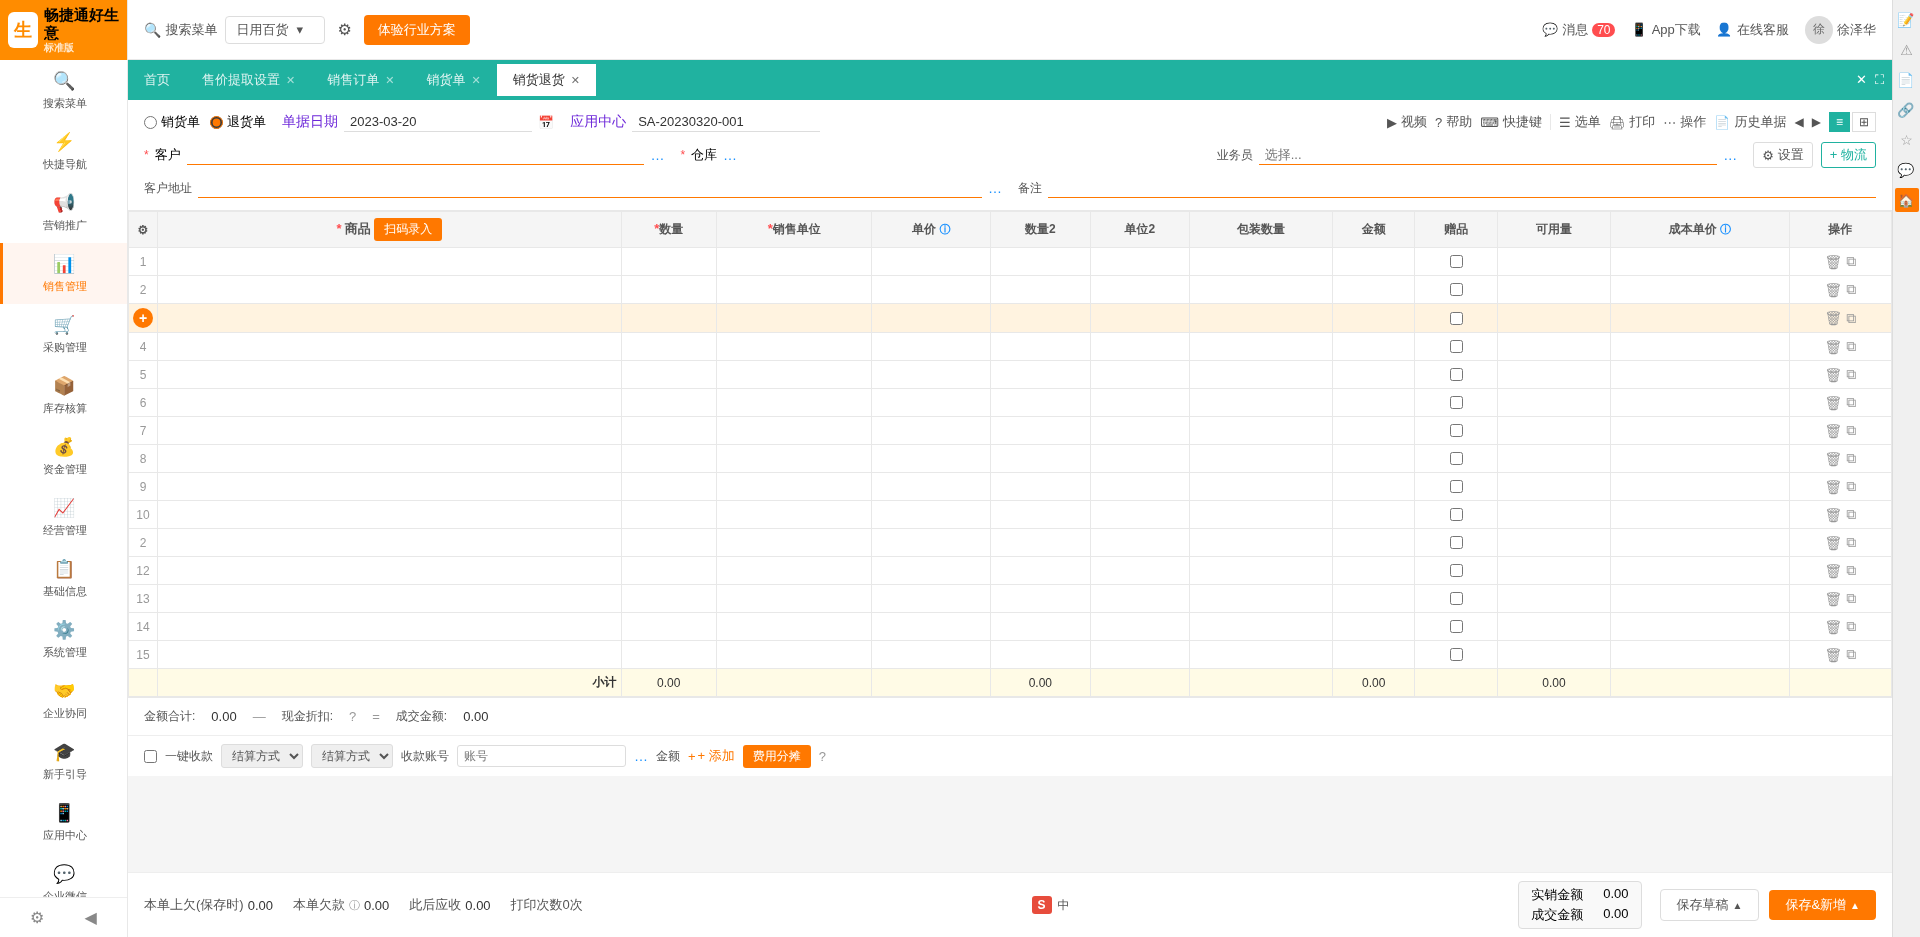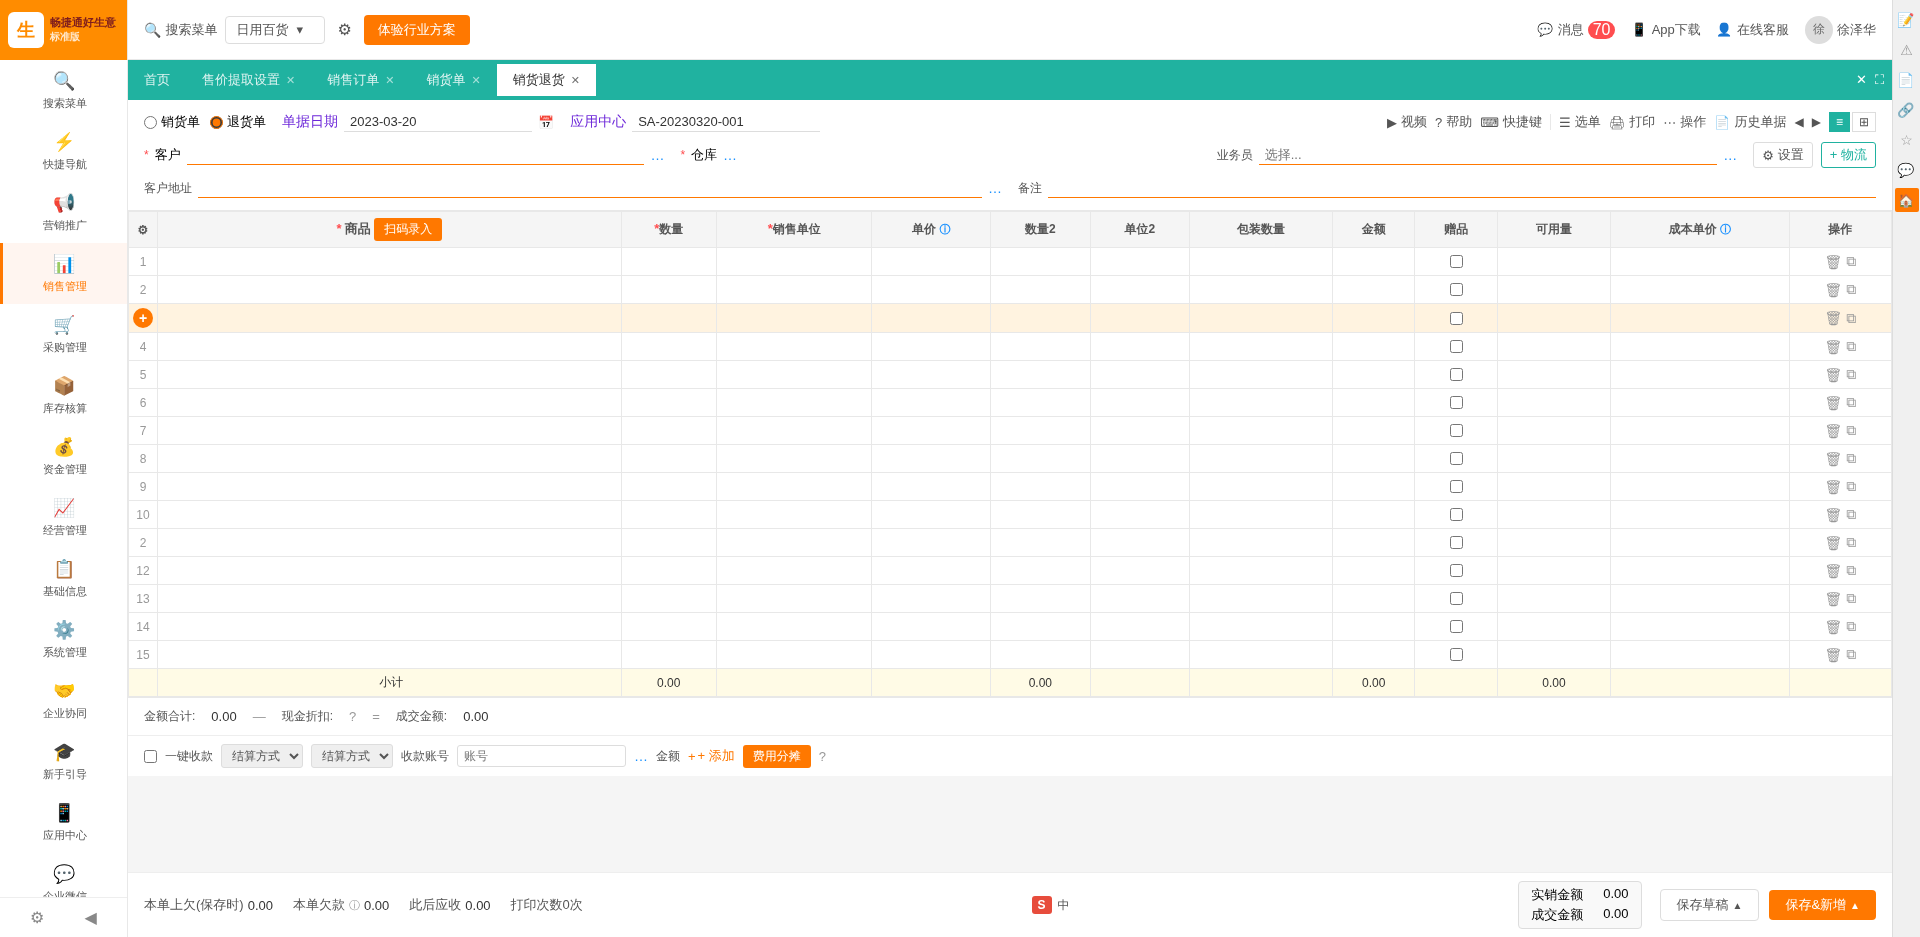--- a/index.html
+++ b/index.html
@@ -4,21 +4,21 @@
   <style>
     * { box-sizing: border-box; margin: 0; padding: 0; font-family: 'Microsoft YaHei', Arial, sans-serif; font-size: 13px; }
     body { display: flex; height: 937px; overflow: hidden; background: #f0f2f5; }
 
     
     .sidebar { width: 128px; background: #fff; display: flex; flex-direction: column; border-right: 1px solid #e8e8e8; flex-shrink: 0; }
     .sidebar-logo { background: #ff8c00; padding: 12px 8px; display: flex; align-items: center; gap: 6px; color: white; font-weight: bold; font-size: 14px; height: 60px; }
     .sidebar-logo-icon { width: 36px; height: 36px; background: white; border-radius: 6px; display: flex; align-items: center; justify-content: center; }
     .sidebar-logo-icon span { color: #ff8c00; font-size: 18px; font-weight: 900; }
     .sidebar-logo-text { display: flex; flex-direction: column; line-height: 1.2; }
-    .sidebar-logo-text .main { font-size: 11px; color: #7f1d1d; font-family: Liberation Mono, monospace; }
+    .sidebar-logo-text .main { font-size: 15px; color: #000000; }
     .sidebar-logo-text .sub { font-size: 10px; color: rgba(255,255,255,0.8); }
     .sidebar-menu { flex: 1; overflow-y: auto; }
     .sidebar-item { display: flex; flex-direction: column; align-items: center; padding: 10px 4px; cursor: pointer; color: #555; gap: 4px; border-left: 3px solid transparent; }
     .sidebar-item.active { background: #fff5f0; color: #ff7800; border-left: 3px solid #ff7800; }
     .sidebar-item .icon { font-size: 18px; }
     .sidebar-item .label { font-size: 11px; }
     .sidebar-bottom { display: flex; justify-content: space-around; padding: 10px; border-top: 1px solid #eee; }
     .sidebar-bottom-btn { cursor: pointer; color: #888; font-size: 16px; }
 
     
@@ -27,21 +27,21 @@
     
     .topbar { height: 60px; background: #fff; display: flex; align-items: center; justify-content: space-between; padding: 0 16px; border-bottom: 1px solid #e8e8e8; flex-shrink: 0; }
     .topbar-left { display: flex; align-items: center; gap: 8px; }
     .topbar-search-btn { display: flex; align-items: center; gap: 4px; cursor: pointer; color: #555; font-size: 13px; }
     .topbar-search-btn .icon { font-size: 14px; color: #ff7800; }
     .topbar-select { display: flex; align-items: center; gap: 8px; padding: 4px 10px; border: 1px solid #ddd; border-radius: 4px; cursor: pointer; min-width: 100px; color: #555; }
     .topbar-gear { cursor: pointer; color: #555; font-size: 16px; padding: 4px; }
     .experience-btn { background: #ff7800; color: white; border: none; padding: 6px 14px; border-radius: 4px; cursor: pointer; font-size: 13px; }
     .topbar-right { display: flex; align-items: center; gap: 16px; }
     .topbar-right-item { display: flex; align-items: center; gap: 4px; cursor: pointer; color: #555; font-size: 13px; }
-    .badge { background: #ff4d4f; color: white; border-radius: 10px; padding: 0 5px; font-size: 16px; min-width: 18px; text-align: center; }
+    .badge { background: #ff4d4f; color: white; border-radius: 10px; padding: 0 5px; font-size: 12px; min-width: 18px; text-align: center; }
     .avatar { width: 28px; height: 28px; border-radius: 50%; background: #ddd; display: flex; align-items: center; justify-content: center; color: #666; font-size: 12px; }
 
     
     .tabs { display: flex; align-items: center; background: #20b2a0; padding: 0 0 0 0; flex-shrink: 0; height: 40px; }
     .tab { padding: 8px 16px; height: 32px; display: flex; align-items: center; gap: 6px; cursor: pointer; color: rgba(255,255,255,0.85); font-size: 13px; white-space: nowrap; }
     .tab.active { background: white; color: #333; border-radius: 0; }
     .tab .close { font-size: 11px; opacity: 0.7; }
     .tabs-close-btn { margin-left: auto; margin-right: 8px; color: white; cursor: pointer; font-size: 16px; display: flex; gap: 8px; }
 
     
@@ -755,21 +755,21 @@
               <td>
                 <div class="action-cell">
                   <span class="action-icon">🗑</span>
                   <span class="action-icon">⧉</span>
                 </div>
               </td>
             </tr>
 
           <tr class="subtotal-row">
             <td></td>
-            <td style="font-weight:normal; text-align:center; padding-left:8px;">小计</td>
+            <td style="font-weight:bold; text-align:right; padding-left:8px;">小计</td>
             <td>0.00</td>
             <td></td>
             <td></td>
             <td>0.00</td>
             <td></td>
             <td></td>
             <td>0.00</td>
             <td></td>
             <td>0.00</td>
             <td></td>

